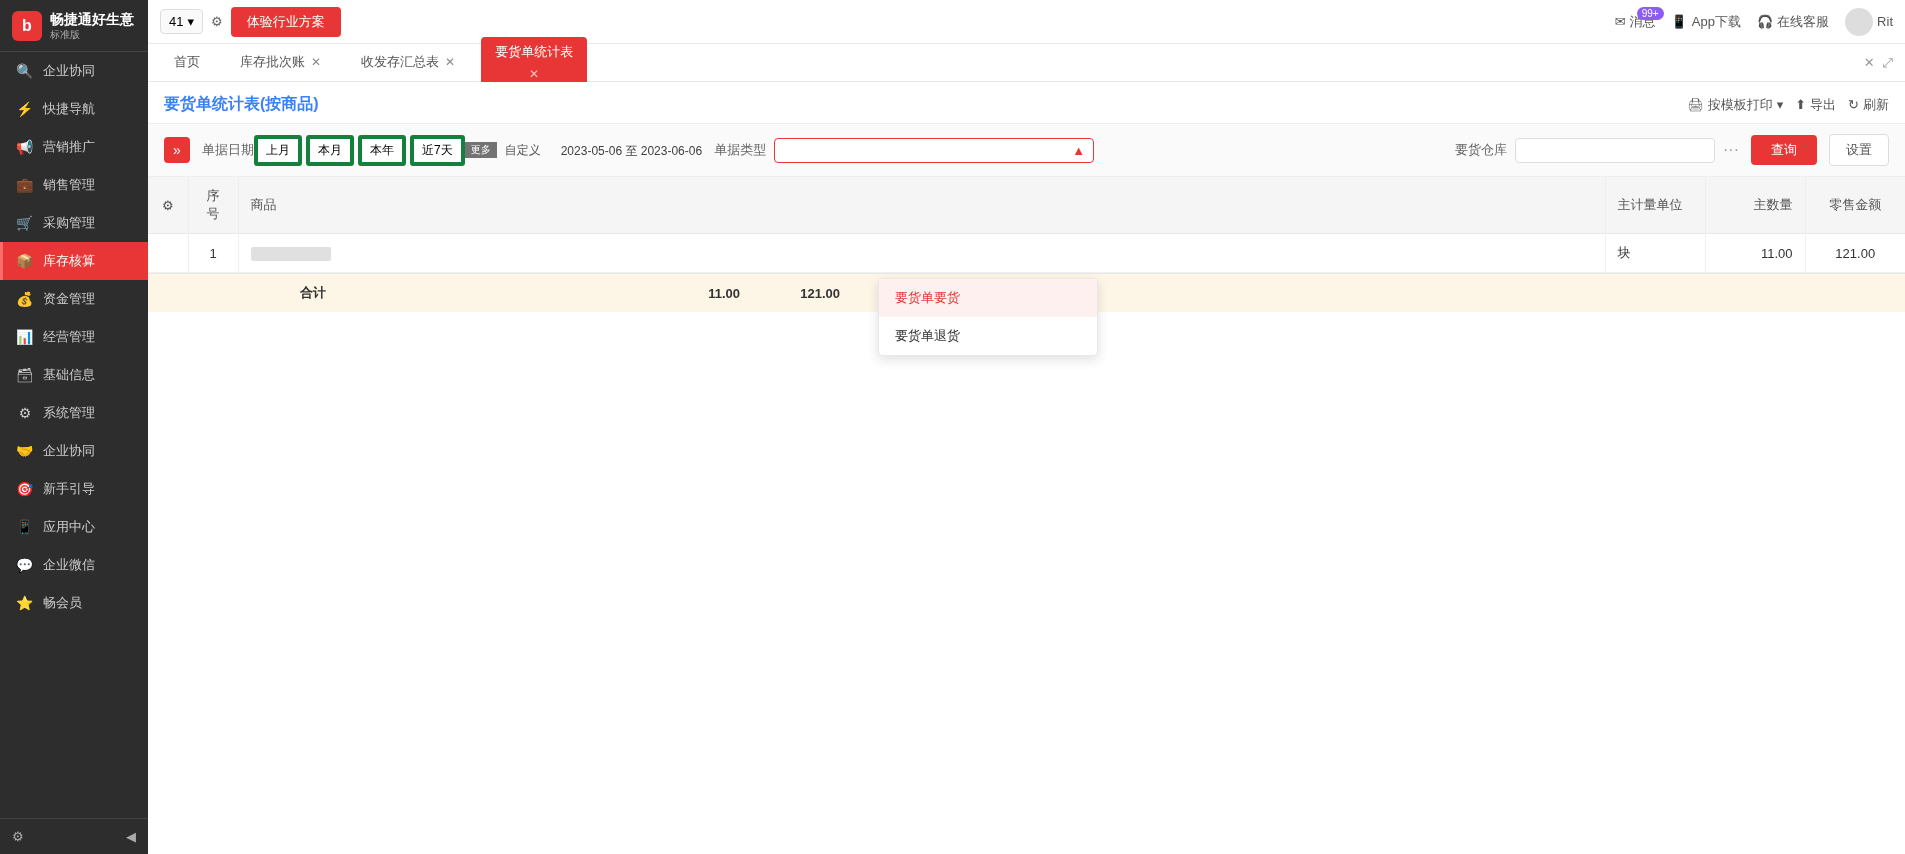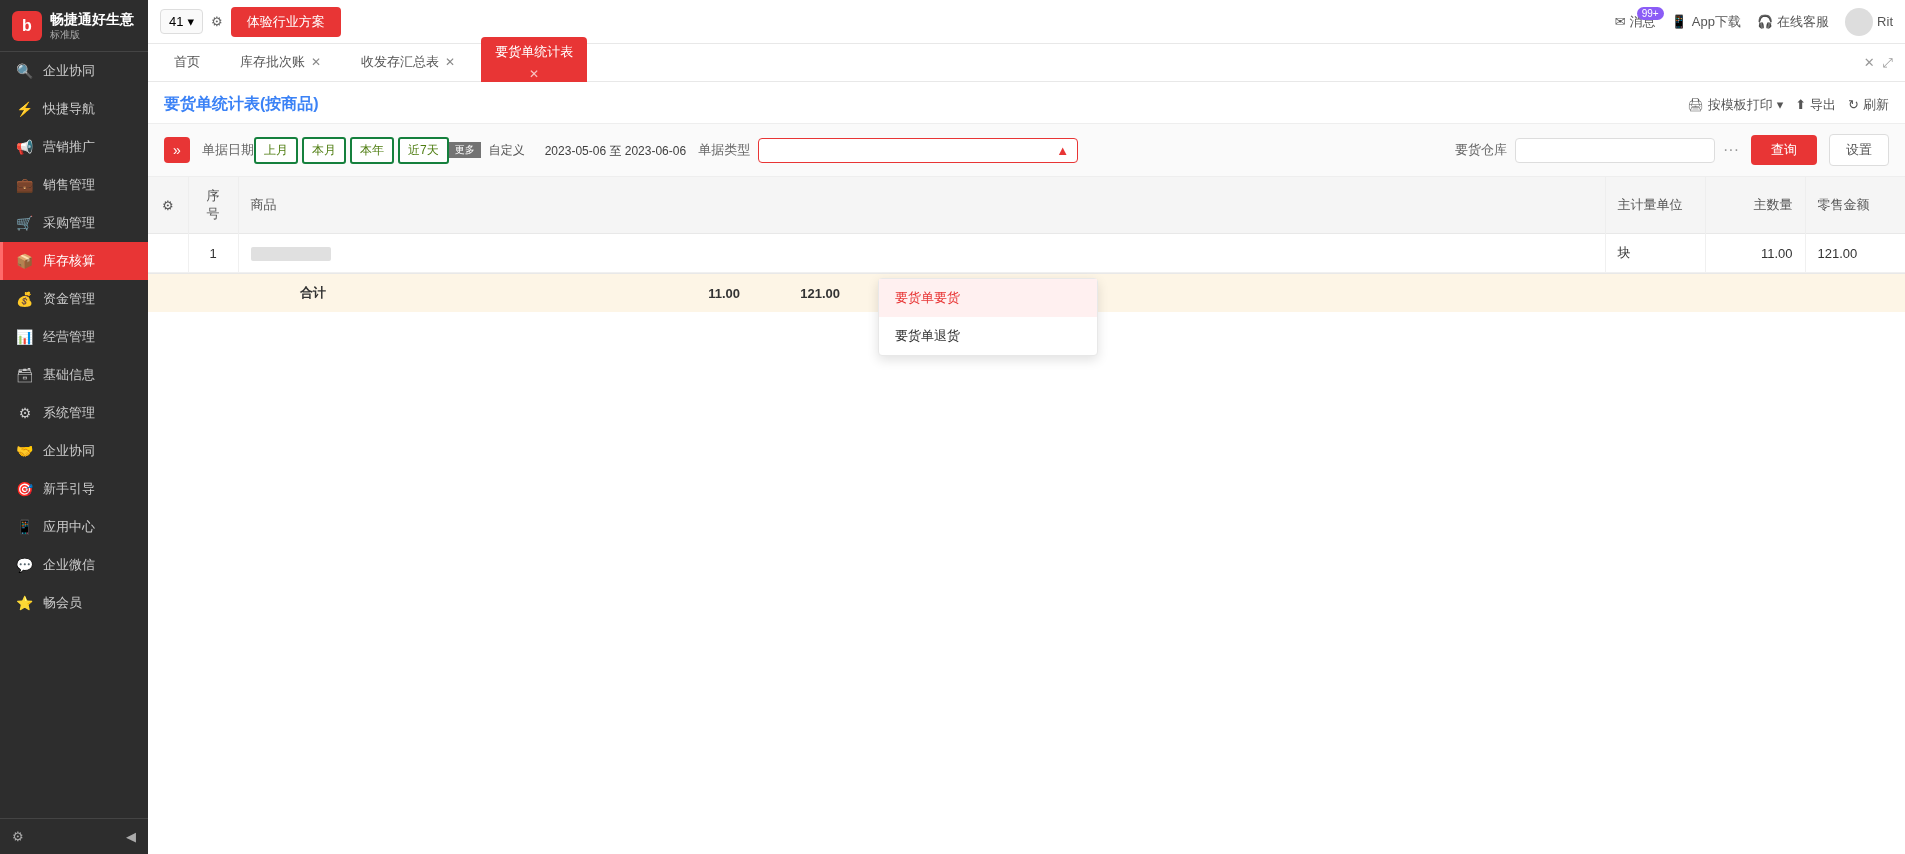--- a/index.html
+++ b/index.html
@@ -211,25 +211,25 @@
       border-radius: 4px;
       display: flex; align-items: center; justify-content: center;
       cursor: pointer;
       font-size: 14px;
     }
     .filter-group { display: flex; align-items: center; }
     .filter-label { color: #666; font-size: 13px; }
     .filter-date-btns { display: flex; gap: 4px; }
     .date-btn {
       padding: 3px 8px;
-      border: 2px solid #15803d;
+      border: 4px solid #15803d;
       border-radius: 3px;
       cursor: pointer;
       font-size: 12px;
-      color: #4d7c0f;
+      color: #000000;
       background: #fff;
     }
     .date-range-text { font-size: 12px; color: #404040; margin-top: 2px; }
     .filter-type-group { display: flex; align-items: center; gap: 8px; flex: 1; }
     .filter-select {
       flex: 1;
       max-width: 320px;
       border: 1px solid #e83535;
       border-radius: 4px;
       padding: 4px 8px;
@@ -325,21 +325,21 @@
       padding: 10px 12px;
       color: #333;
       border-right: 1px solid #f0f0f0;
     }
     tbody td:last-child { border-right: none; }
     .col-setting { width: 40px; text-align: center; }
     .col-index { width: 50px; text-align: center; }
     .col-product { min-width: 200px; }
     .col-unit { width: 100px; }
     .col-qty { width: 100px; text-align: right; }
-    .col-amount { width: 100px; text-align: left; }
+    .col-amount { width: 100px; text-align: center; }
 
     .footer-row {
       background: #fdf5e6;
       border-top: 1px solid #e8e8e8;
       padding: 10px 12px;
       display: flex;
       align-items: center;
       font-size: 13px;
       color: #333;
     }

